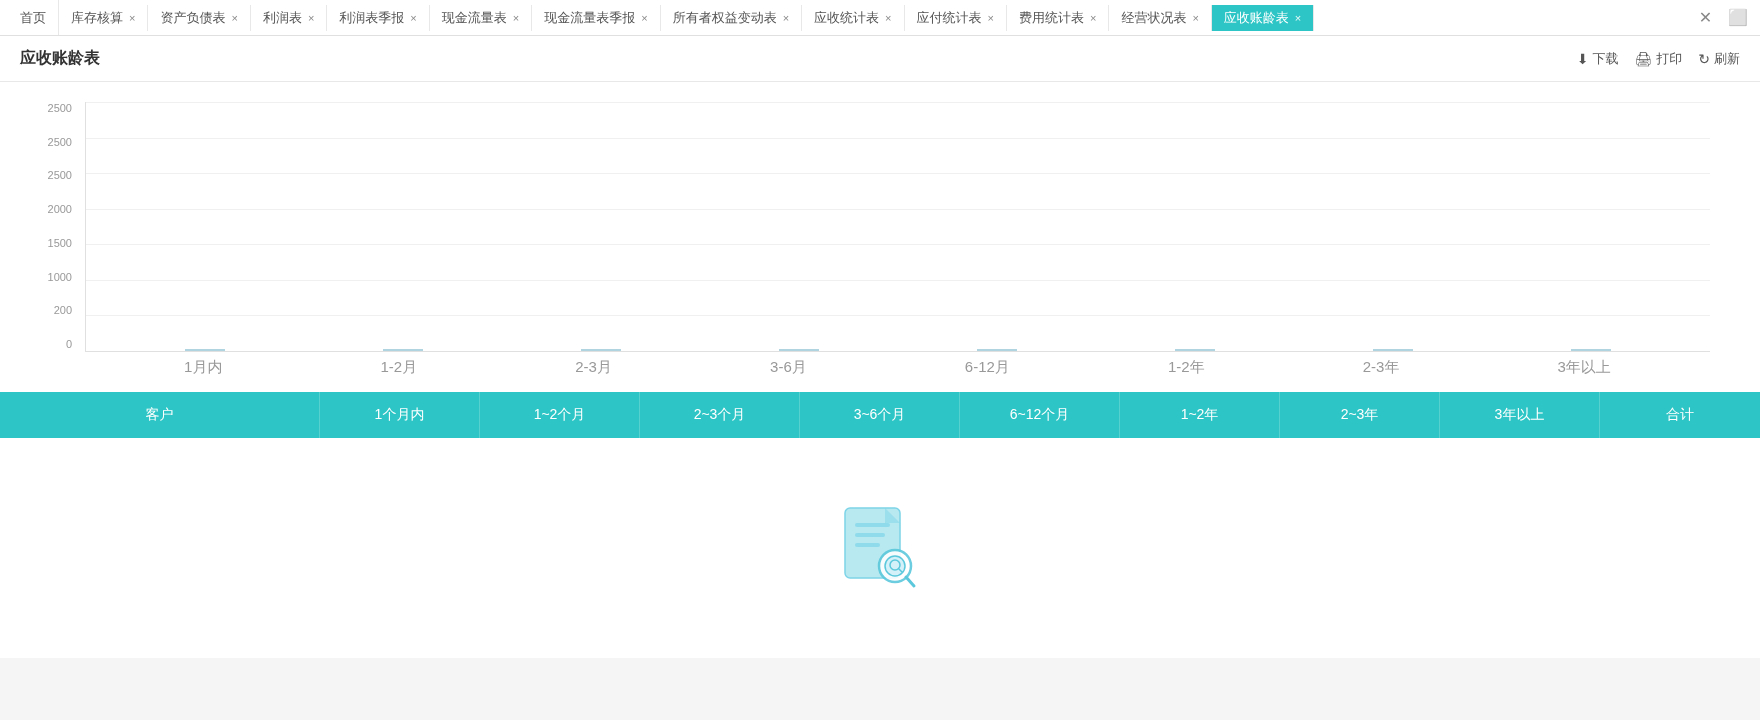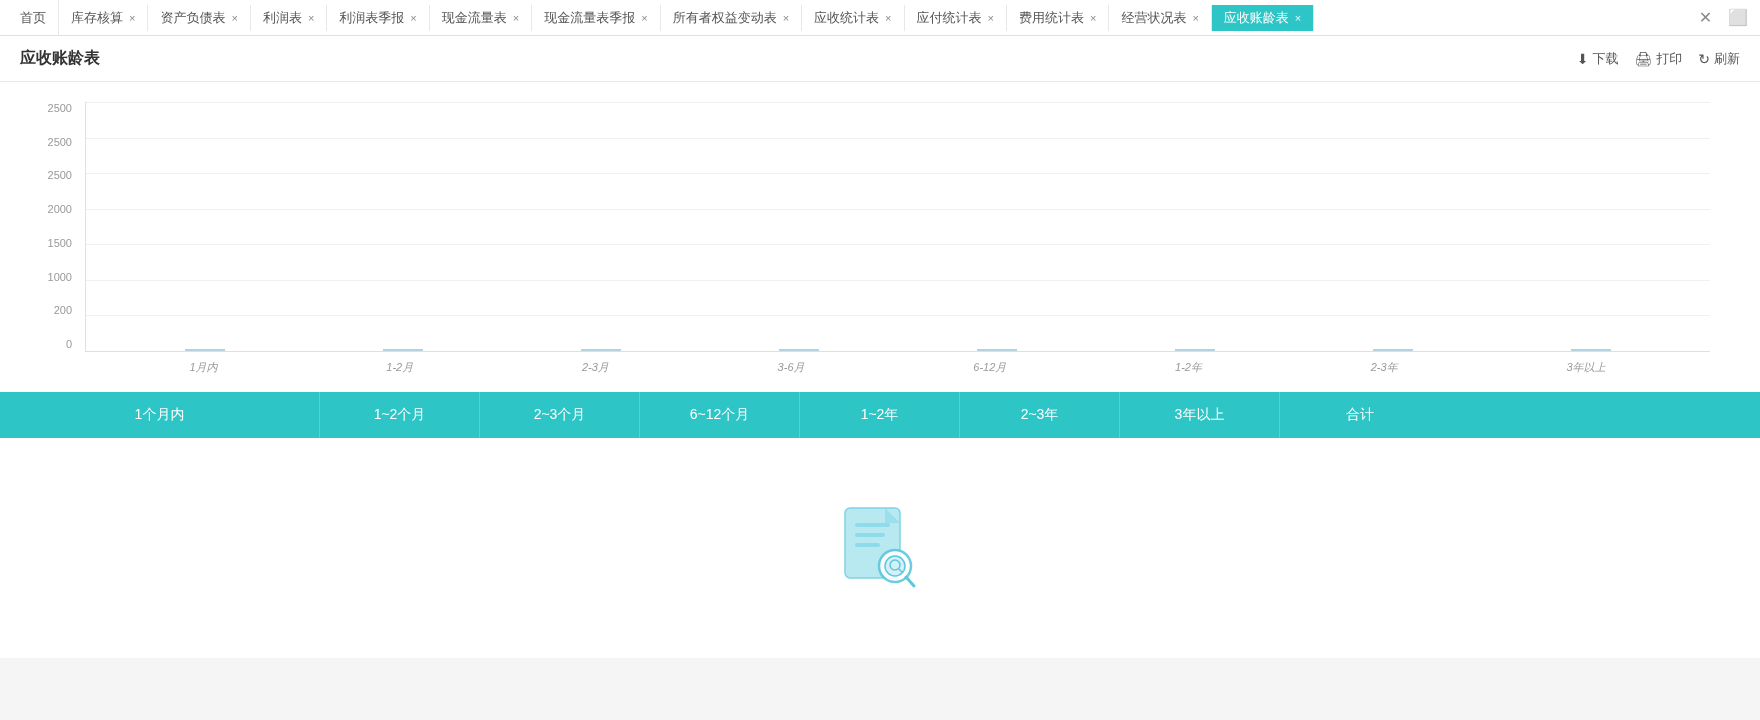--- a/index.html
+++ b/index.html
@@ -180,24 +180,23 @@
       left: 55px;
       right: 20px;
       bottom: 0;
       height: 30px;
       display: flex;
       align-items: center;
       justify-content: space-around;
       padding: 0 20px;
     }
     .x-label {
-      font-size: 11px;
+      font-size: 15px;
       color: #999;
       text-align: center;
-      font-style: italic;
     }
 
     
     .table-header {
       display: grid;
       grid-template-columns: 2fr 1fr 1fr 1fr 1fr 1fr 1fr 1fr 1fr 1fr;
       background: #2dc5c5;
       color: #fff;
       font-size: 14px;
     }
@@ -360,27 +359,33 @@
         <span class="x-label">6-12月</span>
         <span class="x-label">1-2年</span>
         <span class="x-label">2-3年</span>
         <span class="x-label">3年以上</span>
       </div>
     </div>
   </div>
 
   <div class="table-header">
     <div class="table-header-cell">
+      <span>客户</span>
+    </div>
+    <div class="table-header-cell">
       <span>1个月内</span>
     </div>
     <div class="table-header-cell">
       <span>1~2个月</span>
     </div>
     <div class="table-header-cell">
       <span>2~3个月</span>
+    </div>
+    <div class="table-header-cell">
+      <span>3~6个月</span>
     </div>
     <div class="table-header-cell">
       <span>6~12个月</span>
     </div>
     <div class="table-header-cell">
       <span>1~2年</span>
     </div>
     <div class="table-header-cell">
       <span>2~3年</span>
     </div>

